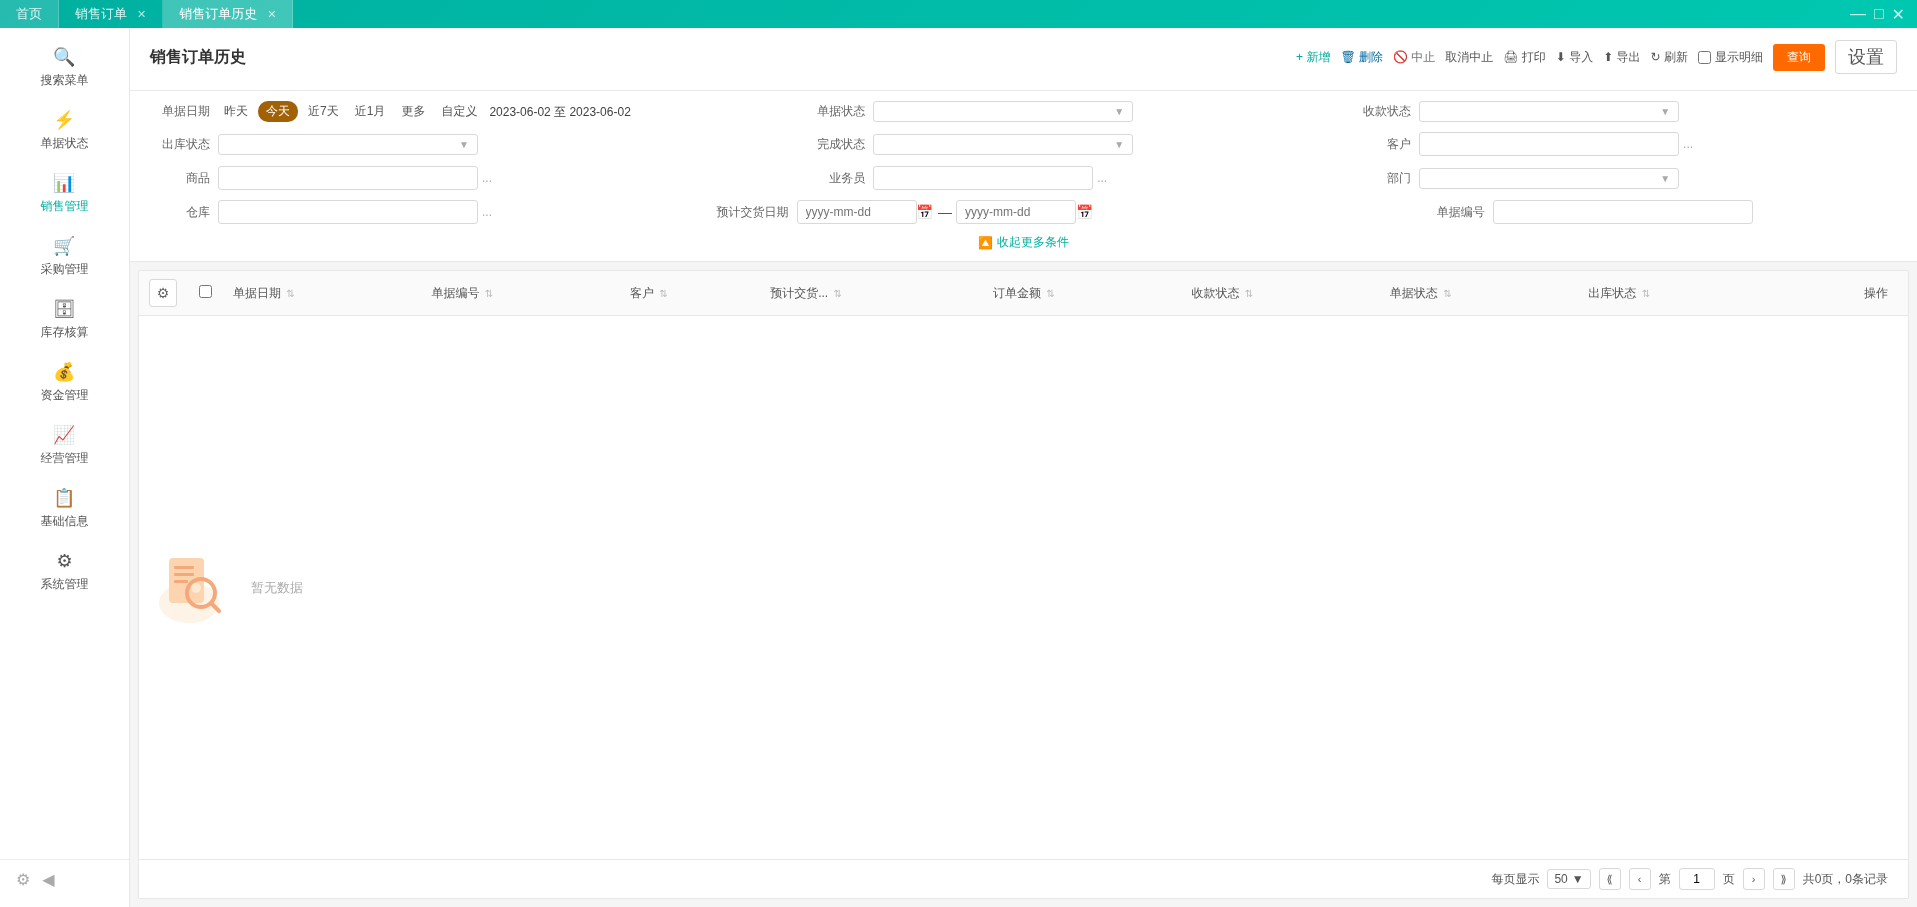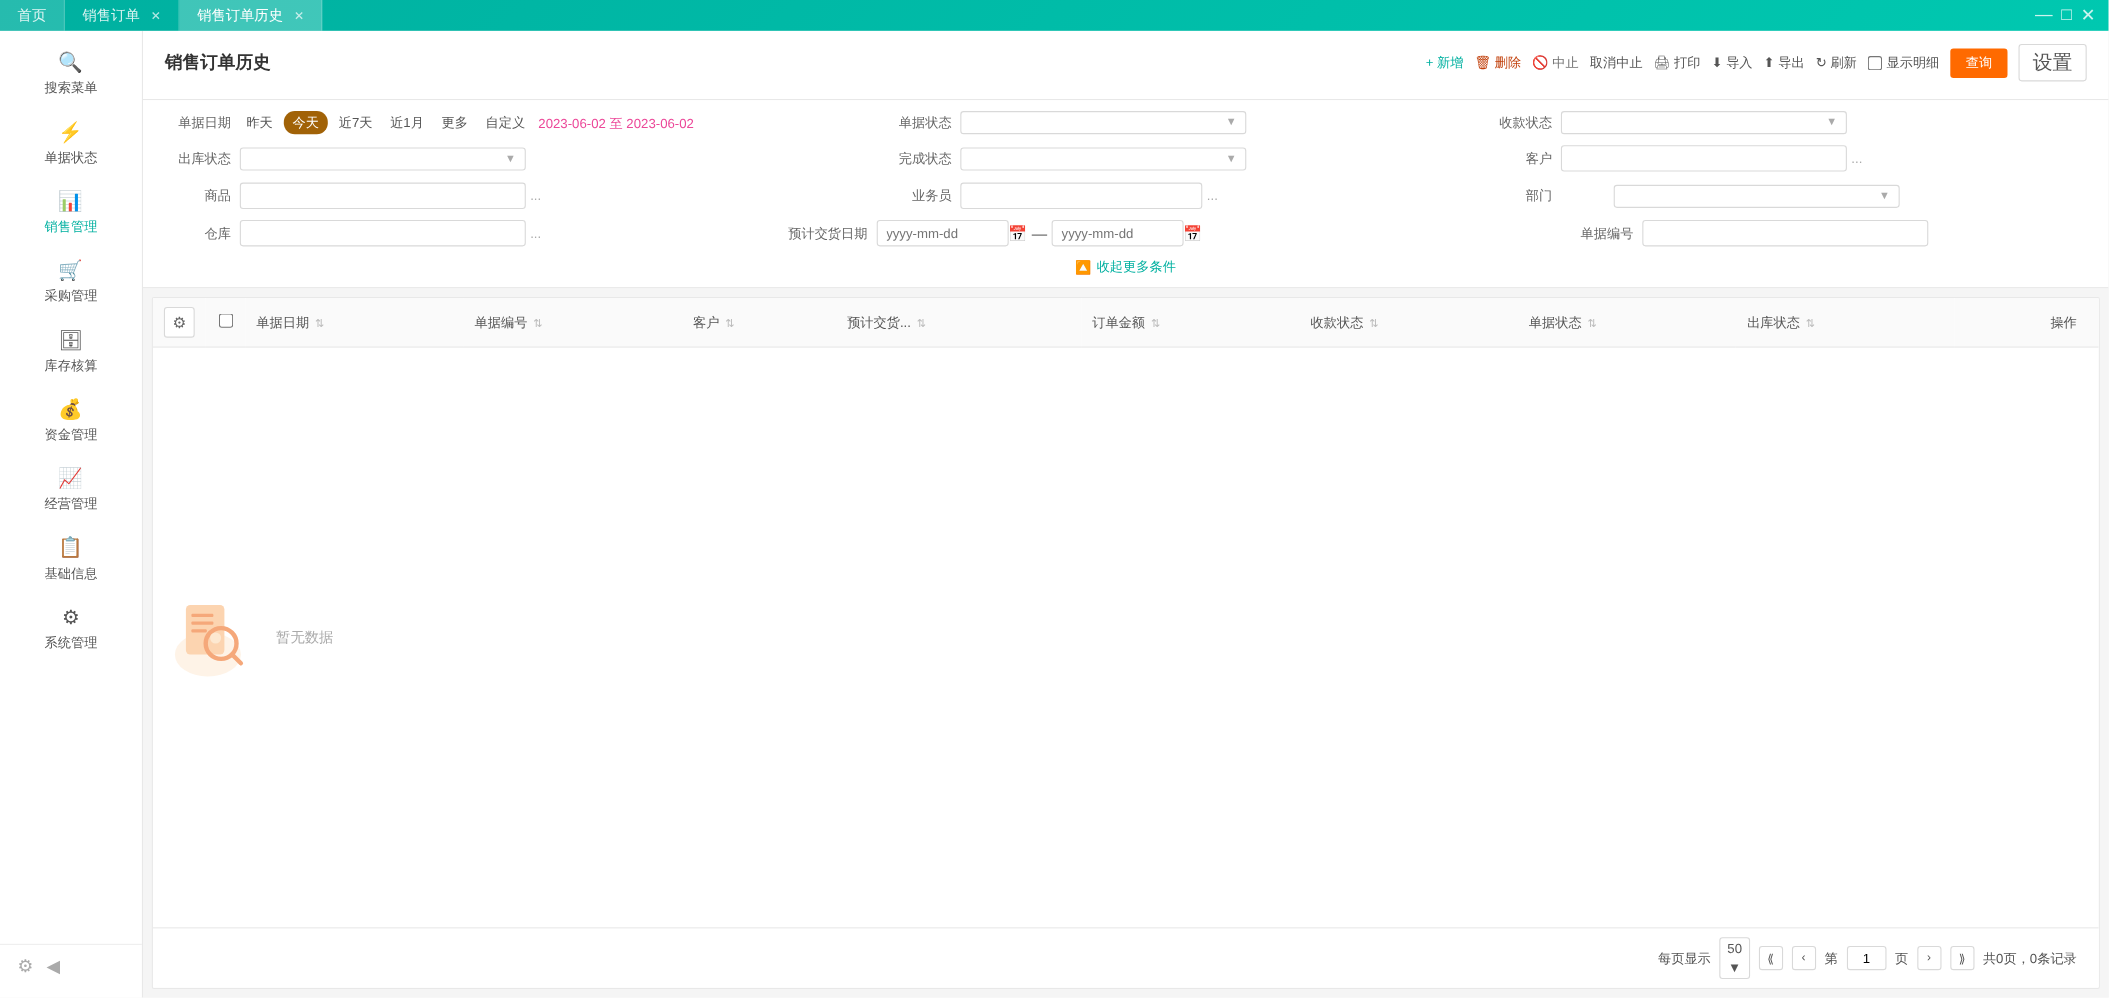--- a/index.html
+++ b/index.html
@@ -131,21 +131,21 @@
     }
     .toolbar-btn {
       display: flex;
       align-items: center;
       gap: 4px;
       font-size: 12px;
       color: #555;
       cursor: pointer;
       white-space: nowrap;
     }
-    .toolbar-btn.danger { color: #c2410c; }
+    .toolbar-btn.danger { color: #0369a1; }
     .toolbar-btn.warn { color: #737373; }
     .btn-primary {
       background: #ff6a00;
       color: #fff;
       border: none;
       padding: 5px 14px;
       border-radius: 3px;
       font-size: 12px;
       cursor: pointer;
     }
@@ -198,21 +198,21 @@
       color: #555;
     }
     .date-shortcut.active {
       background: #a16207;
       color: #fff;
       border-radius: 10px;
       padding: 2px 8px;
     }
     .date-range {
       font-size: 12px;
-      color: #ec4899;
+      color: #404040;
       margin-top: 2px;
     }
     .filter-select {
       border: 1px solid #d9d9d9;
       border-radius: 3px;
       padding: 4px 8px;
       font-size: 12px;
       color: #555;
       background: #fff;
       min-width: 200px;
@@ -337,21 +337,20 @@
       border: 1px solid #d9d9d9;
       border-radius: 3px;
       padding: 2px 6px;
       font-size: 12px;
       color: #555;
       background: #fff;
       display: inline-flex;
       align-items: center;
       gap: 4px;
       cursor: pointer;
-      flex-direction: column;
     }
     .page-nav-btn {
       width: 22px;
       height: 22px;
       border: 1px solid #d9d9d9;
       border-radius: 3px;
       background: #fff;
       cursor: pointer;
       display: flex;
       align-items: center;
@@ -533,21 +532,21 @@
         <div class="filter-cell" style="flex:1.2;">
           <span class="filter-cell-label">商品</span>
           <input class="filter-input" style="flex: 1 1 0%; max-width: 260px;">
           <span class="filter-ellipsis">...</span>
         </div>
         <div class="filter-cell" style="flex:1;">
           <span class="filter-cell-label">业务员</span>
           <input class="filter-input" style="flex: 1 1 0%; max-width: 220px;">
           <span class="filter-ellipsis">...</span>
         </div>
-        <div class="filter-cell" style="flex:1;gap:48px;">
+        <div class="filter-cell" style="flex:1;">
           <span class="filter-cell-label">部门</span>
           <div class="filter-select" style="flex:1; max-width:260px;">
             <span></span>
             <span class="arrow">▼</span>
           </div>
         </div>
       </div>
 
       <div class="filter-row">
         <div class="filter-cell" style="flex:1.2;">

